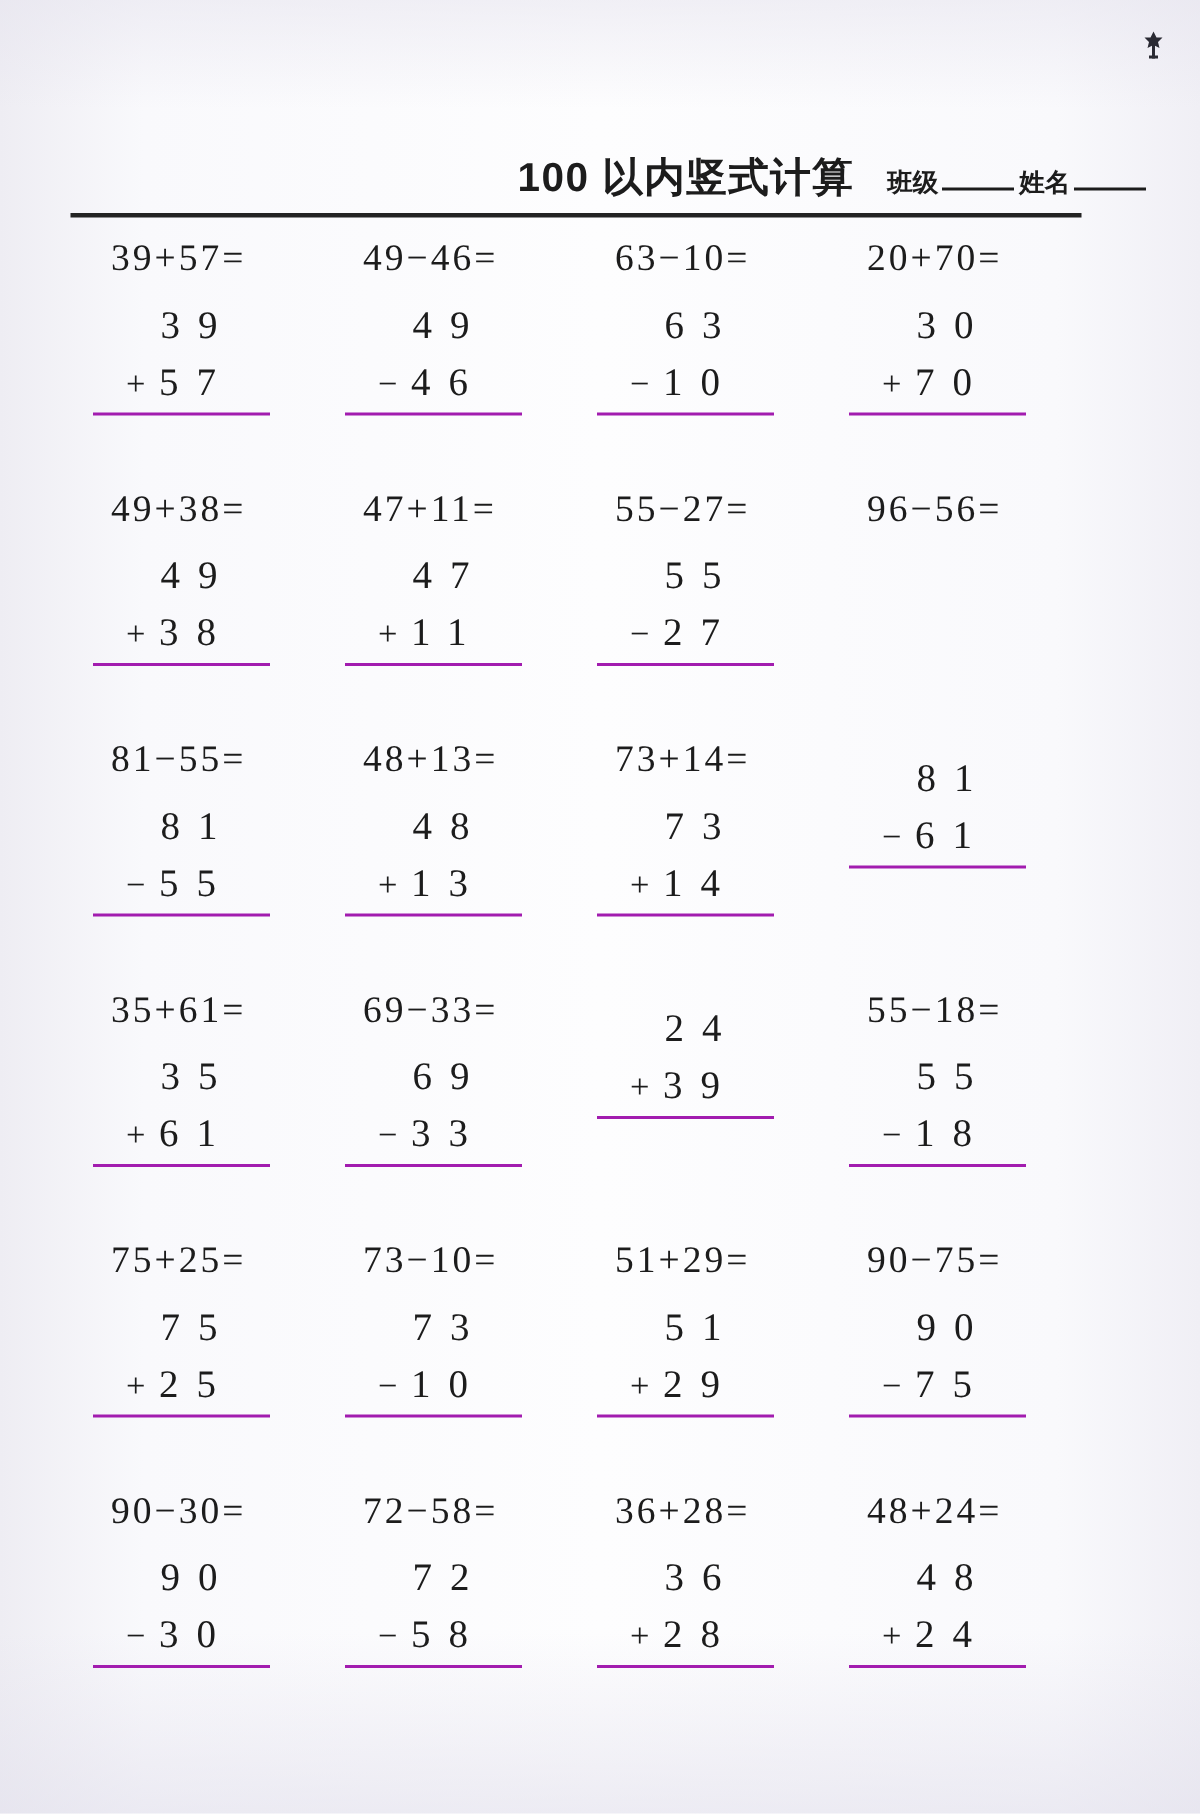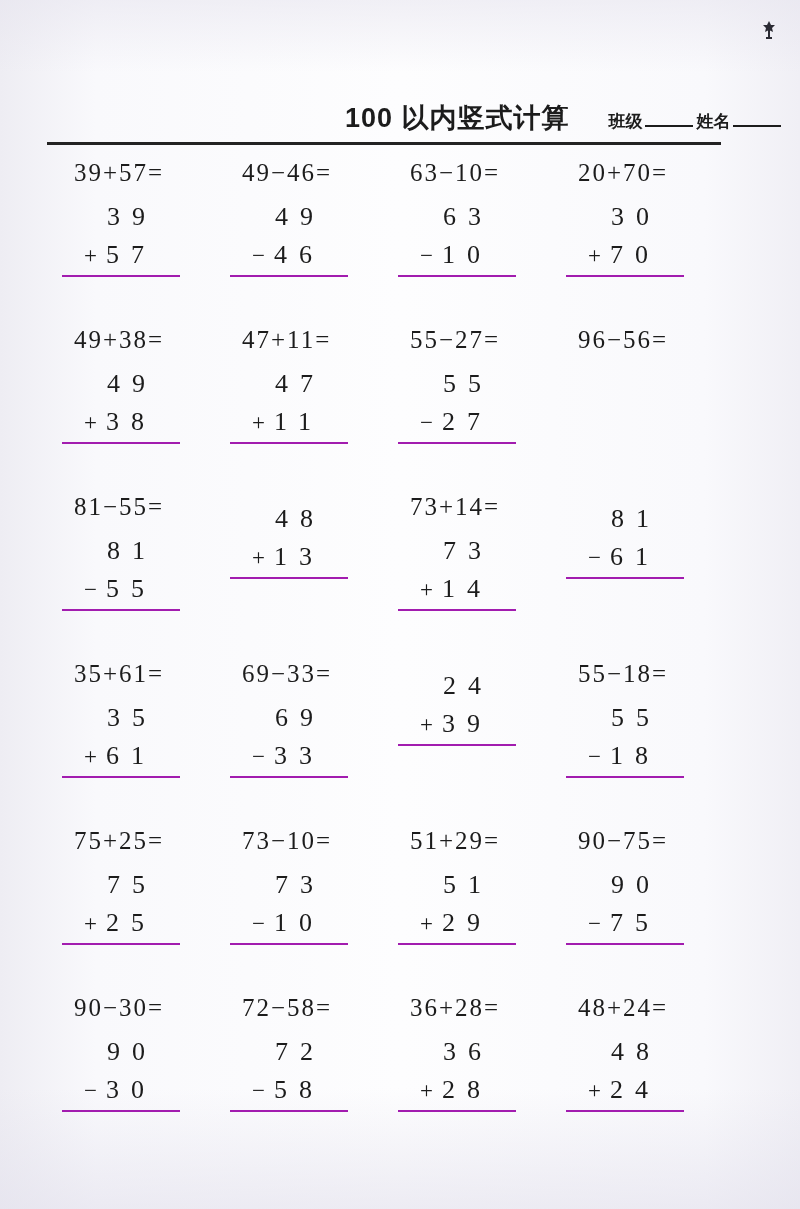--- a/index.html
+++ b/index.html
@@ -21,21 +21,21 @@
     margin:100px 0 0 345px;
   }
   .title{
     font-family:"Liberation Sans","DejaVu Sans",sans-serif;
     font-weight:bold; font-size:27px; letter-spacing:1px;
     white-space:nowrap;
   }
   .meta{
     font-family:Liberation Mono, monospace;
     font-weight:bold; font-size:17px;
-    margin-left:39px; white-space:nowrap;
+    margin-left:22px; white-space:nowrap;
     display:flex; align-items:baseline;
   }
   .blank{
     display:inline-block; width:48px; height:14px;
     border-bottom:2px solid #1c1c1c; margin:0 4px 0 2px;
   }
   .rule{
     width:674px; margin:6px 0 0 47px;
     border-top:3px solid #232323; height:0;
   }
@@ -157,20 +157,21 @@
 
   <div class="problem">
     <div class="eq">81−55=</div>
     <div class="vform">
       <div class="top">81</div>
       <div class="bot"><span class="sign">−</span><span class="num">55</span></div>
     </div>
   </div>
 
   <div class="problem">
+    <div class="eq">48+13=</div>
     <div class="vform">
       <div class="top">48</div>
       <div class="bot"><span class="sign">+</span><span class="num">13</span></div>
     </div>
   </div>
 
   <div class="problem">
     <div class="eq">73+14=</div>
     <div class="vform">
       <div class="top">73</div>

